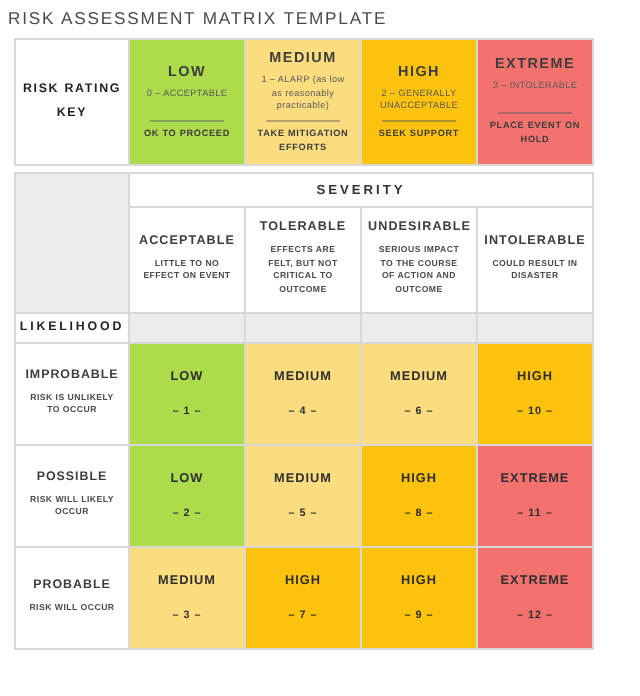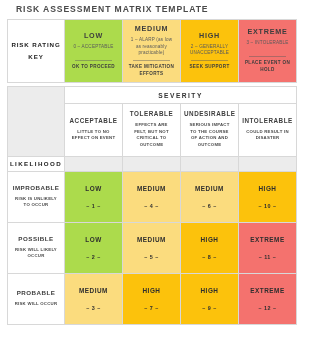--- a/index.html
+++ b/index.html
@@ -7,22 +7,22 @@
     width:303px;height:348px;
     background:#ffffff;
     font-family:"Liberation Sans", sans-serif;
     color:#333333;
     overflow:hidden;
   }
   .page{position:relative;width:303px;height:348px;box-sizing:border-box;}
 
   
   .title{
-    position:absolute;left:16px;top:4px;
-    font-size:8.6px;font-weight:bold;letter-spacing:0.9px;
+    position:absolute;left:4px;top:4px;
+    font-size:8.6px;font-weight:normal;letter-spacing:0.9px;
     color:#4a4a4a;white-space:nowrap;
   }
 
   
   .tbl{border-collapse:collapse;table-layout:fixed;position:absolute;}
   .tbl td{border:1px solid #d8d8d8;padding:0;vertical-align:middle;text-align:center;background:#fff;}
 
   
   #key-table{left:7px;top:19px;width:289px;}
   .col-lbl{width:57px;}

